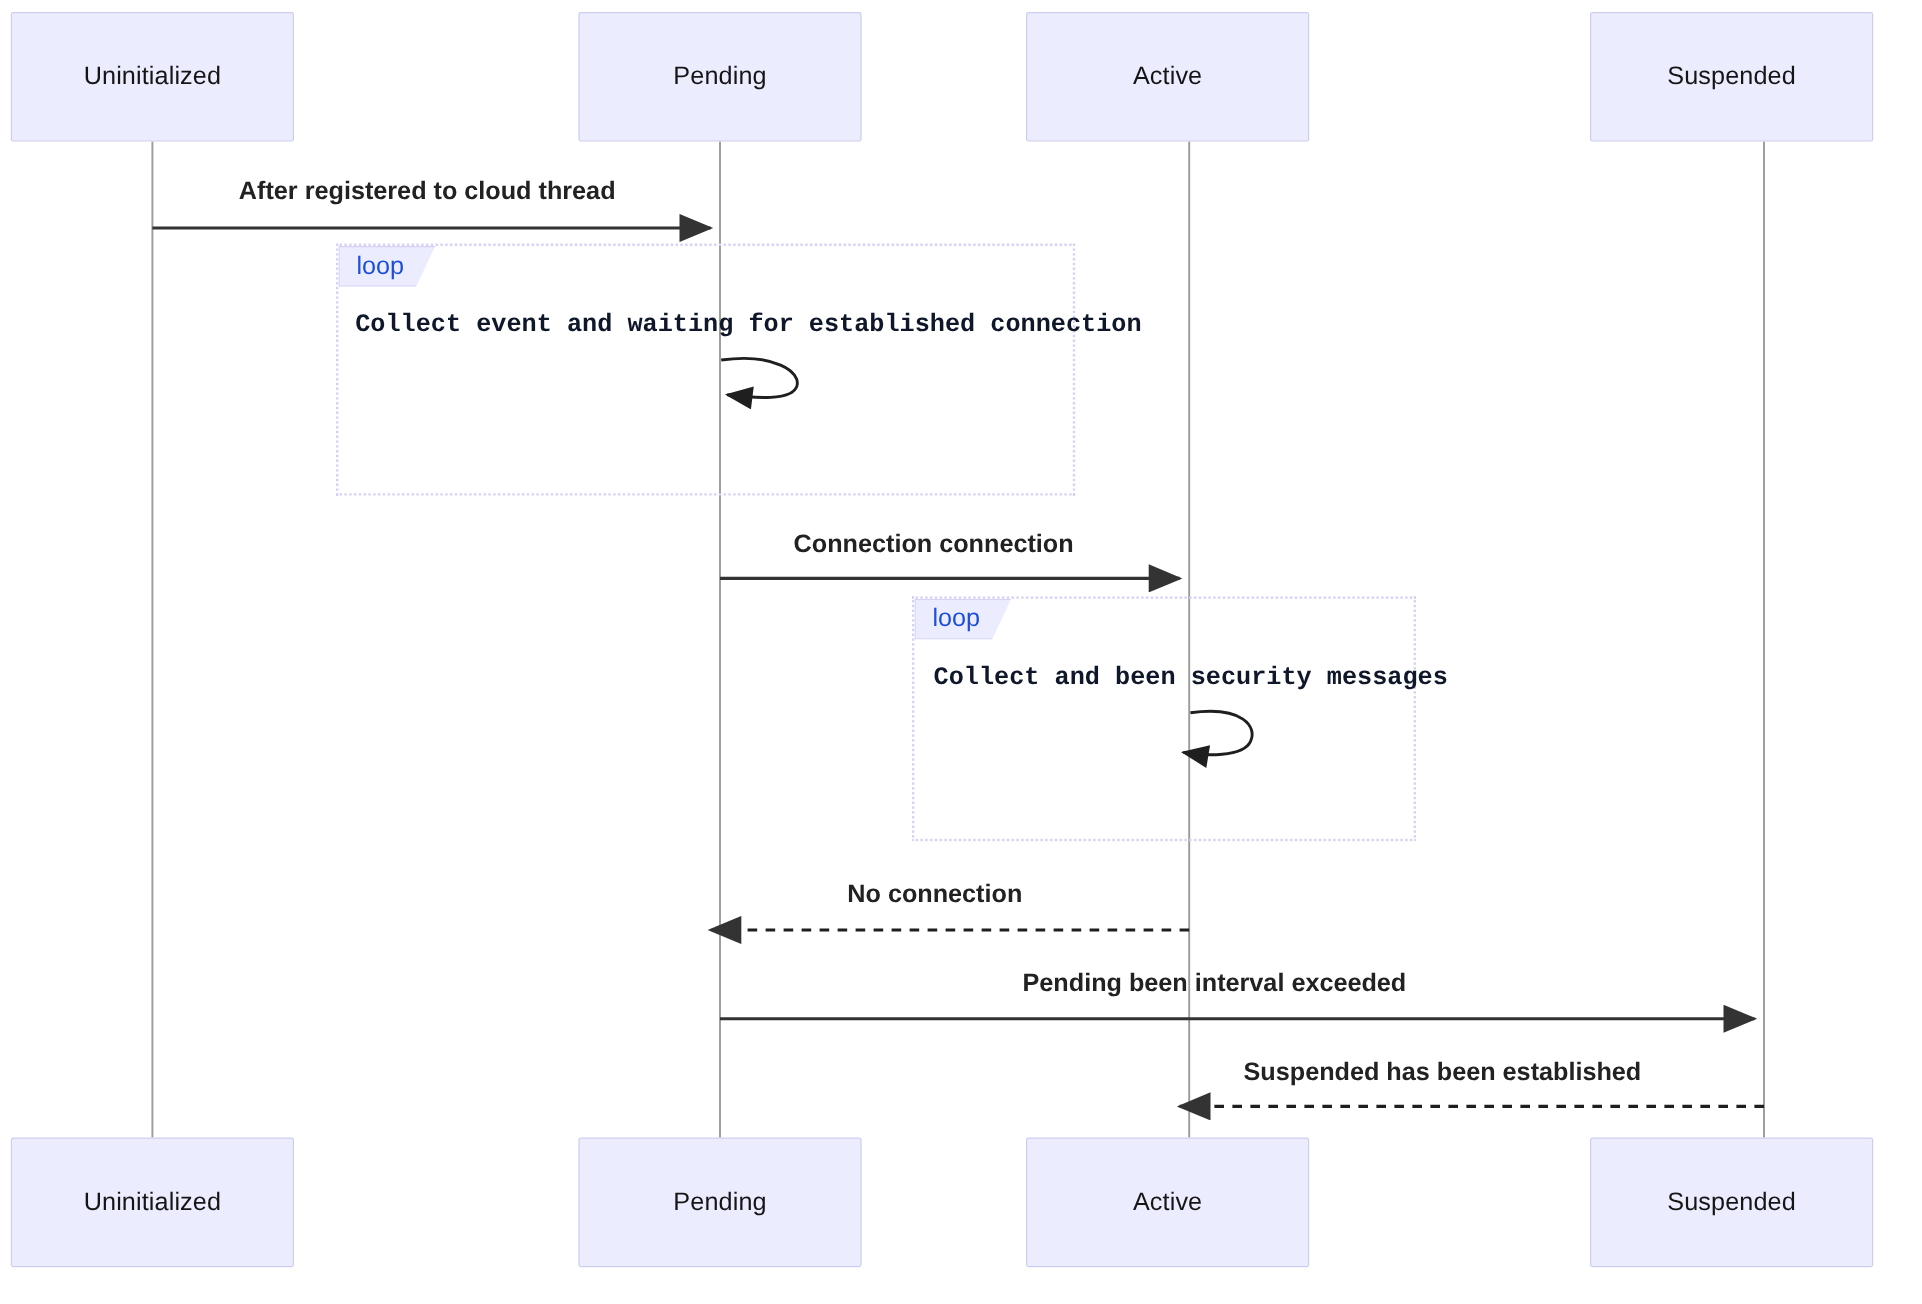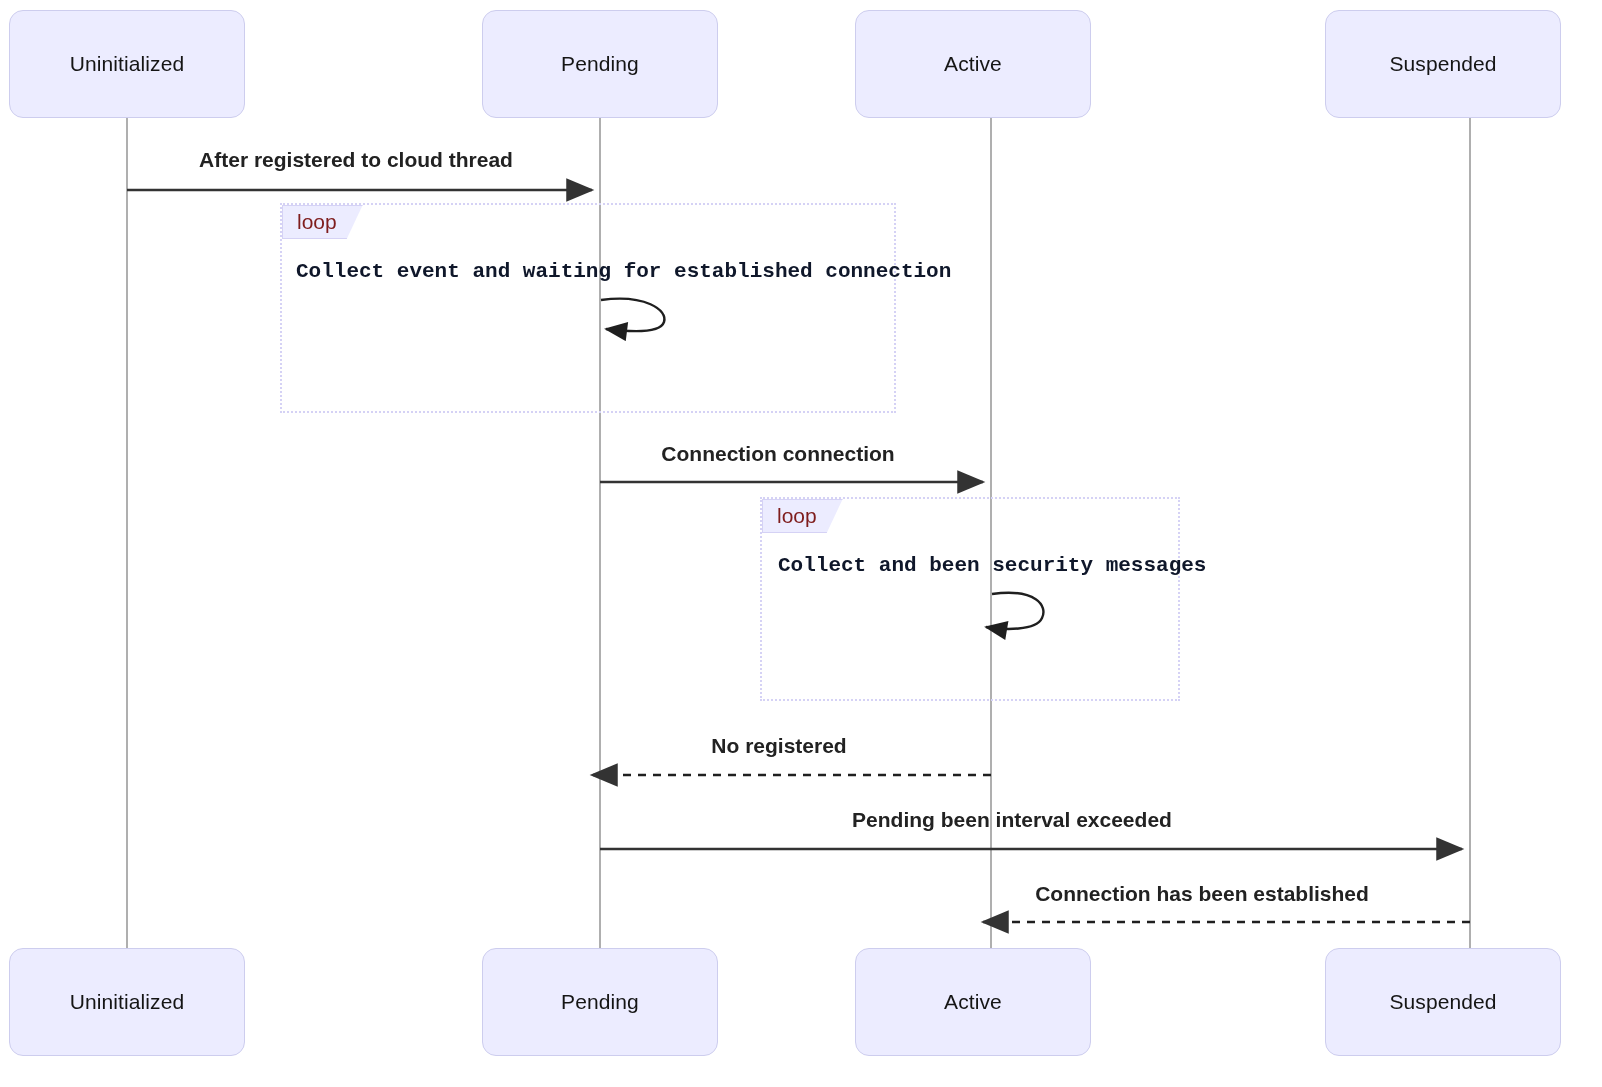--- a/index.html
+++ b/index.html
@@ -22,21 +22,21 @@
     left: 0;
     top: 0;
     width: 1602px;
     height: 1087px;
   }
   .participant-box {
     position: absolute;
     box-sizing: border-box;
     background: #ECECFF;
     border: 1.5px solid #CDCDEE;
-    border-radius: 14px;
+    border-radius: 2px;
     display: flex;
     align-items: center;
     justify-content: center;
   }
   .participant-label {
     font-family: "Liberation Sans", sans-serif;
     font-size: 21px;
     color: #151515;
     letter-spacing: 0.1px;
     white-space: nowrap;
@@ -53,21 +53,21 @@
     border: 1px solid #D5D2F5;
     border-right: none;
     height: 34px;
     display: flex;
     align-items: center;
     padding-left: 14px;
     padding-right: 26px;
     box-sizing: border-box;
     font-family: "Liberation Sans", sans-serif;
     font-size: 21px;
-    color: #7f1d1d;
+    color: #1d4ed8;
     clip-path: polygon(0 0, 100% 0, calc(100% - 16px) 100%, 0 100%);
   }
   .loop-desc {
     position: absolute;
     font-family: Liberation Mono, monospace;
     font-size: 21px;
     font-weight: bold;
     color: #0f172a;
     white-space: nowrap;
   }
@@ -131,25 +131,25 @@
   <div class="loop-desc" style="left:296px; top:260px;">Collect event and waiting for established connection</div>
 
   <div class="loop-frame" style="left:760px; top:497px; width:420px; height:204px;"></div>
   <div class="loop-tag" style="left:762px; top:499px;">loop</div>
   <div class="loop-desc" style="left:778px; top:554px;">Collect and been security messages</div>
 
   <div class="msg-label" style="left:356px; top:148px;">After registered to cloud thread</div>
 
   <div class="msg-label" style="left:778px; top:442px;">Connection connection</div>
 
-  <div class="msg-label" style="left:779px; top:734px;">No registered</div>
+  <div class="msg-label" style="left:779px; top:734px;">No connection</div>
 
   <div class="msg-label" style="left:1012px; top:808px;">Pending been interval exceeded</div>
 
-  <div class="msg-label" style="left:1202px; top:882px;">Connection has been established</div>
+  <div class="msg-label" style="left:1202px; top:882px;">Suspended has been established</div>
 
   <div class="participant-box" style="left:9px; top:10px; width:236px; height:108px;">
     <span class="participant-label">Uninitialized</span>
   </div>
   <div class="participant-box" style="left:482px; top:10px; width:236px; height:108px;">
     <span class="participant-label">Pending</span>
   </div>
   <div class="participant-box" style="left:855px; top:10px; width:236px; height:108px;">
     <span class="participant-label">Active</span>
   </div>

